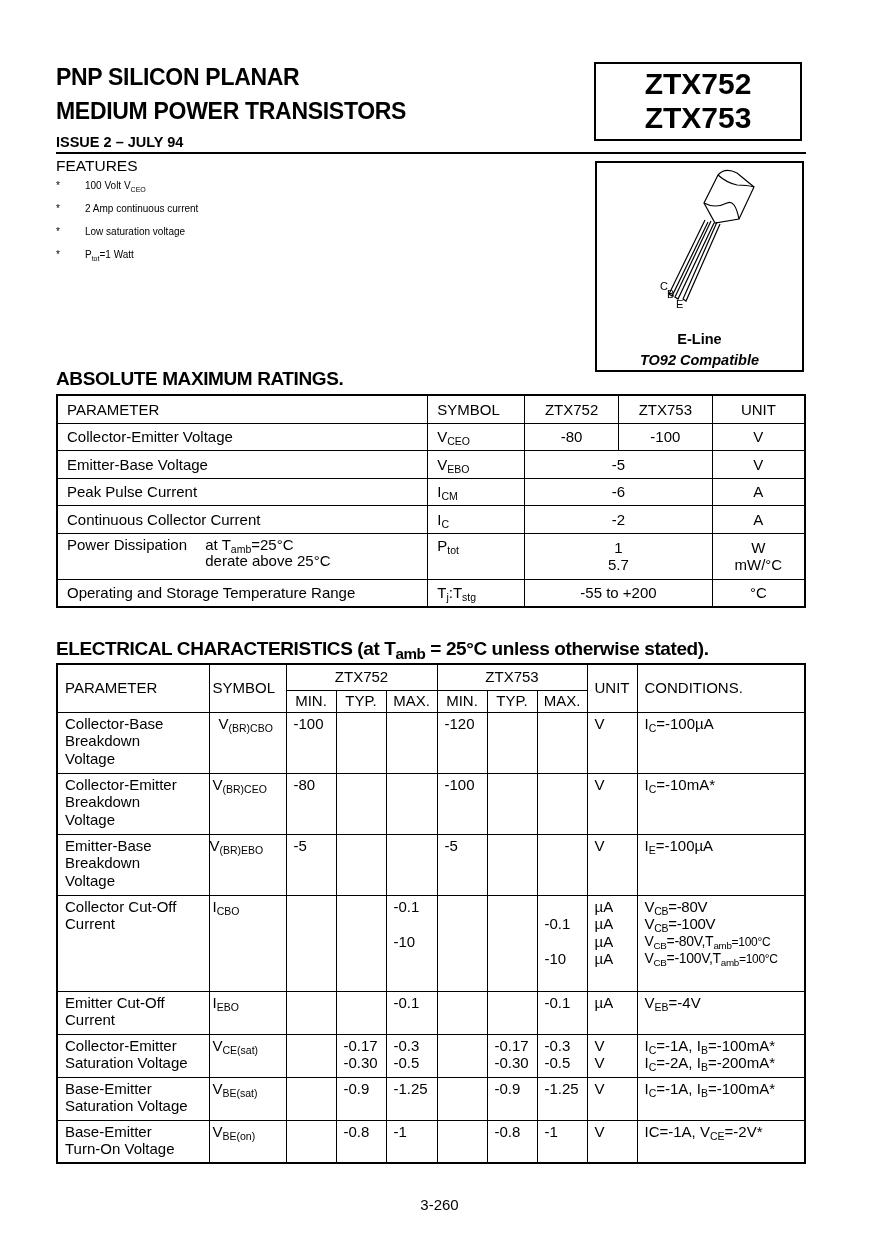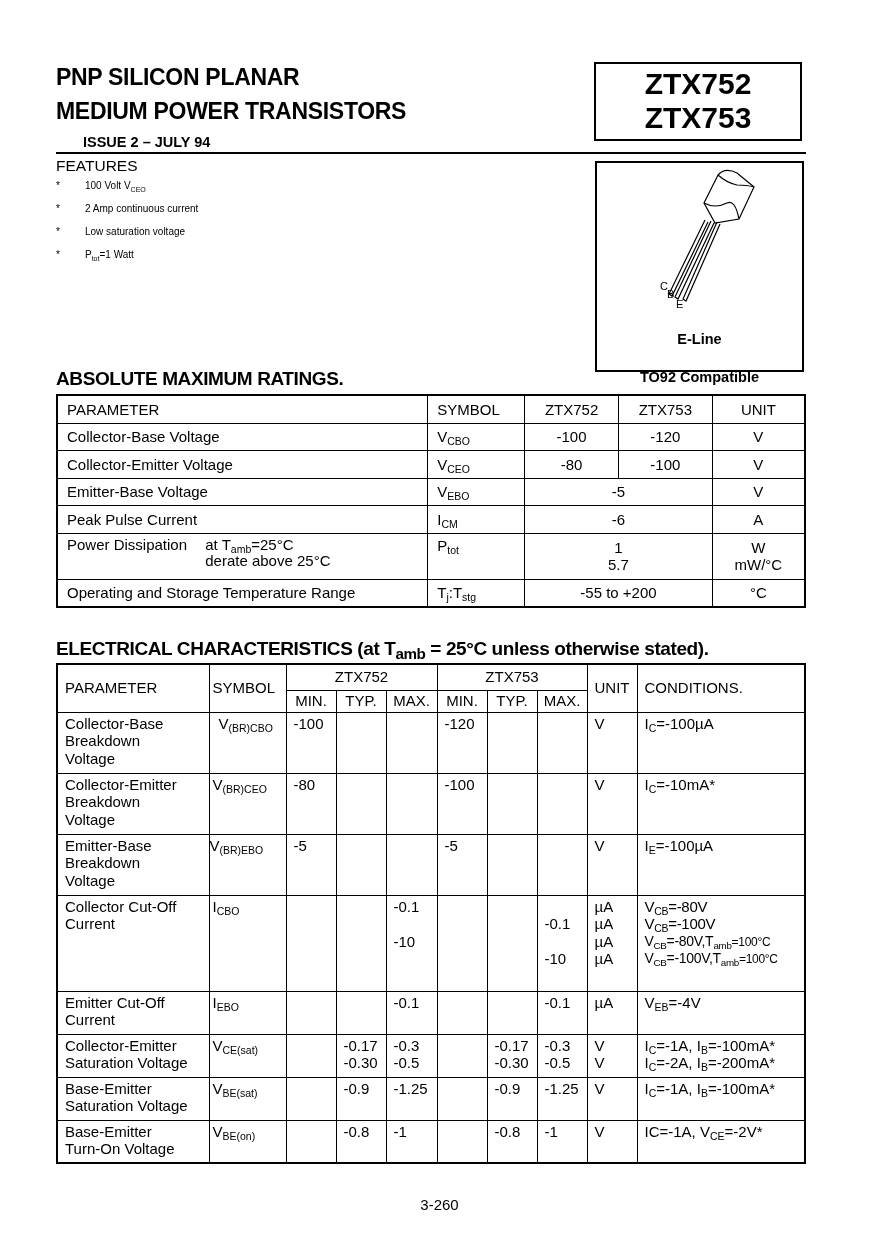--- a/index.html
+++ b/index.html
@@ -1,19 +1,19 @@
 <!DOCTYPE html>
 <html><head>
 <meta charset="utf-8">
 <style>
   html, body { margin:0; padding:0; background:#fff; }
   body { width:879px; height:1240px; position:relative; font-family:"Liberation Sans", sans-serif; color:#000; overflow:hidden; }
   .abs { position:absolute; }
   .title { left:56px; font-weight:bold; font-size:23px; letter-spacing:-0.3px; }
-  .issue { left:56px; top:134px; font-weight:bold; font-size:14.5px;margin-left:27px; }
+  .issue { left:56px; top:134px; font-weight:bold; font-size:14.5px; }
   .hr { left:56px; top:152px; width:750px; height:2px; background:#000; }
   .features-h { left:56px; top:157px; font-size:15.5px; }
   .feat { left:56px; font-size:10px; }
   .feat .star { display:inline-block; width:29px; }
   sub { font-size:70%; vertical-align:-3px; line-height:0; }
   .partbox { left:594px; top:62px; width:208px; height:79px; border:2px solid #000; text-align:center; font-weight:bold; font-size:30px; line-height:34px; padding-top:3px; box-sizing:border-box; }
   .pkgbox { left:595px; top:161px; width:209px; height:211px; border:2px solid #000; box-sizing:border-box; }
   .pkg-caption { position:absolute; left:0; right:0; text-align:center; font-weight:bold; font-size:14.5px; }
   .section-h { left:56px; font-weight:bold; font-size:19px; letter-spacing:-0.4px; }
   table { border-collapse:collapse; position:absolute; font-size:15px; }
@@ -53,64 +53,63 @@
       <path d="M107 40 Q118 46 130 40 Q138 36 142 56"></path>
       <path d="M108 57 L72 131 L75 133 L111 59"></path>
       <path d="M114 58 L78 134 L81 136 L117 60"></path>
       <path d="M120 59 L86 136 L89 138 L123 61"></path>
     </g>
     <text x="63" y="127" font-family="Liberation Sans, sans-serif" font-size="11">C</text>
     <text x="70" y="135" font-family="Liberation Sans, sans-serif" font-size="11">B</text>
     <text x="79" y="145" font-family="Liberation Sans, sans-serif" font-size="11">E</text>
   </svg>
   <div class="pkg-caption" style="top:168px;">E-Line</div>
-  <div class="pkg-caption" style="top:206px;">TO92 Compatible</div>
+  <div class="pkg-caption" style="top:189px;font-style:italic;">TO92 Compatible</div>
 </div>
 
 <div class="abs section-h" style="top:368px;">ABSOLUTE MAXIMUM RATINGS.</div>
 <table class="amr">
   <colgroup>
       <col style="width:372px">
       <col style="width:97px">
       <col style="width:94px">
       <col style="width:94px">
       <col style="width:93px">
     </colgroup>
   <tbody>
       <tr>
     <td>PARAMETER</td>
     <td>SYMBOL</td>
     <td class="c">ZTX752</td>
     <td class="c">ZTX753</td>
     <td class="c">UNIT</td>
   </tr>
   <tr>
-    <td>Collector-Base Voltage</td>
-    <td><span>V</span><sub>CBO</sub></td>
-    <td class="c">-100</td>
-    <td class="c">-120</td>
-    <td class="c">V</td>
-  </tr>
-  <tr>
     <td>Collector-Emitter Voltage</td>
     <td><span>V</span><sub>CEO</sub></td>
     <td class="c">-80</td>
     <td class="c">-100</td>
     <td class="c">V</td>
   </tr>
   <tr>
     <td>Emitter-Base Voltage</td>
     <td><span>V</span><sub>EBO</sub></td>
     <td class="c" colspan="2">-5</td>
     <td class="c">V</td>
   </tr>
   <tr>
     <td>Peak Pulse Current</td>
     <td><span>I</span><sub>CM</sub></td>
     <td class="c" colspan="2">-6</td>
+    <td class="c">A</td>
+  </tr>
+  <tr>
+    <td>Continuous Collector Current</td>
+    <td><span>I</span><sub>C</sub></td>
+    <td class="c" colspan="2">-2</td>
     <td class="c">A</td>
   </tr>
   <tr style="height:46px;">
     <td style="vertical-align:top;padding-top:3px;line-height:16px;">
       <span>Power Dissipation</span>
       <span style="display:inline-block;vertical-align:top;margin-left:14px;">
         <span>at T</span><sub>amb</sub><span>=25°C</span><br>
         <span>derate above 25°C</span>
       </span>
     </td>

